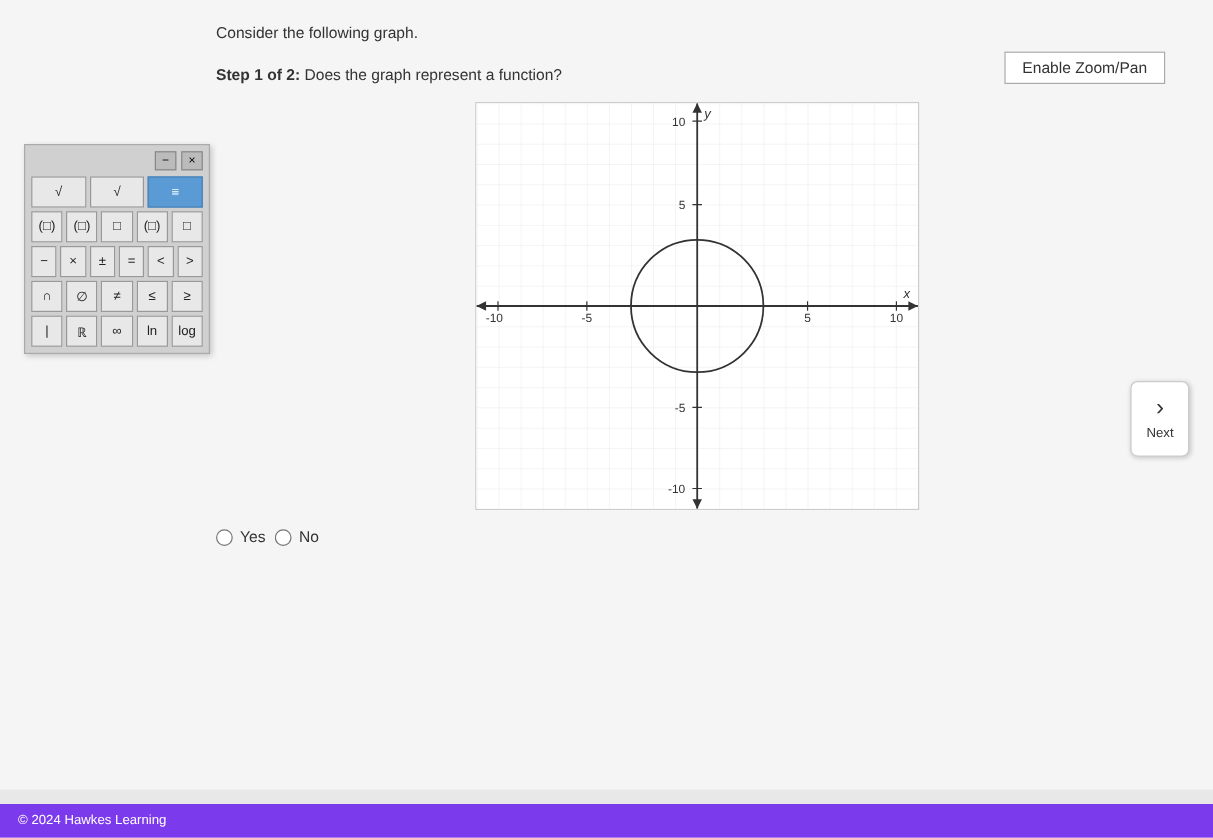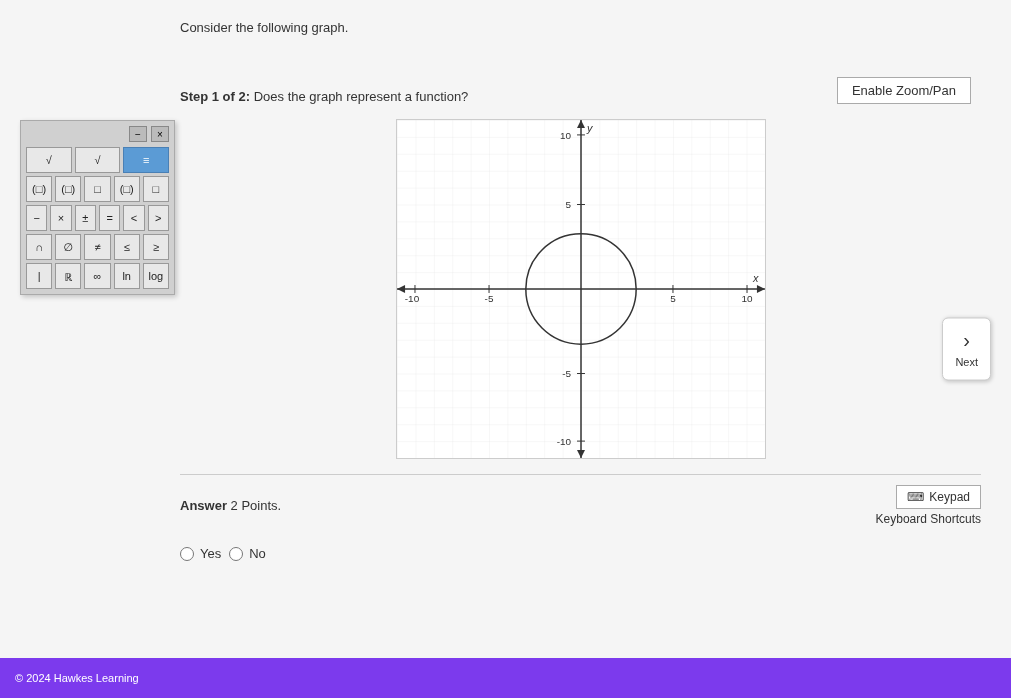--- a/index.html
+++ b/index.html
@@ -45,21 +45,20 @@
       font-weight: bold;
     }
 
     .enable-zoom-btn {
       background: white;
       border: 1px solid #aaa;
       padding: 5px 14px;
       font-size: 13px;
       cursor: pointer;
       color: #333;
-      margin-top: 34px;
     }
 
     .graph-area {
       display: flex;
       justify-content: center;
       margin-bottom: 15px;
     }
 
     .graph-container {
       position: relative;
@@ -225,21 +224,21 @@
       font-size: 11px;
       color: #333;
     }
 
     
     .footer-bar {
       position: absolute;
       bottom: 0;
       left: 0;
       right: 0;
-      height: 40px;
+      height: 28px;
       background: #7c3aed;
       display: flex;
       align-items: center;
       padding: 0 15px;
     }
 
     .footer-text {
       font-size: 11px;
       color: white;
     }
@@ -301,33 +300,20 @@
         <text x="175" y="327" text-anchor="end" font-size="10" fill="#333">-10</text>
 
         <text x="358" y="163" font-size="11" fill="#333" font-style="italic">x</text>
         <text x="191" y="12" font-size="11" fill="#333" font-style="italic">y</text>
 
         <circle cx="185" cy="170" r="55.5" fill="none" stroke="#333" stroke-width="1.5"></circle>
       </svg>
     </div>
   </div>
 
-  <div class="answer-section">
-    <div class="answer-label">
-      <strong>Answer</strong>
-      <span>2 Points.</span>
-    </div>
-    <div class="keypad-area">
-      <button class="keypad-btn">
-        <span>⌨</span>
-        <span>Keypad</span>
-      </button>
-      <span class="keyboard-shortcuts-link">Keyboard Shortcuts</span>
-    </div>
-  </div>
 
   <div class="radio-options">
     <label class="radio-option">
       <input type="radio" name="answer" value="yes" style="">
       <span>Yes</span>
     </label>
     <label class="radio-option">
       <input type="radio" name="answer" value="no" style="">
       <span>No</span>
     </label>

